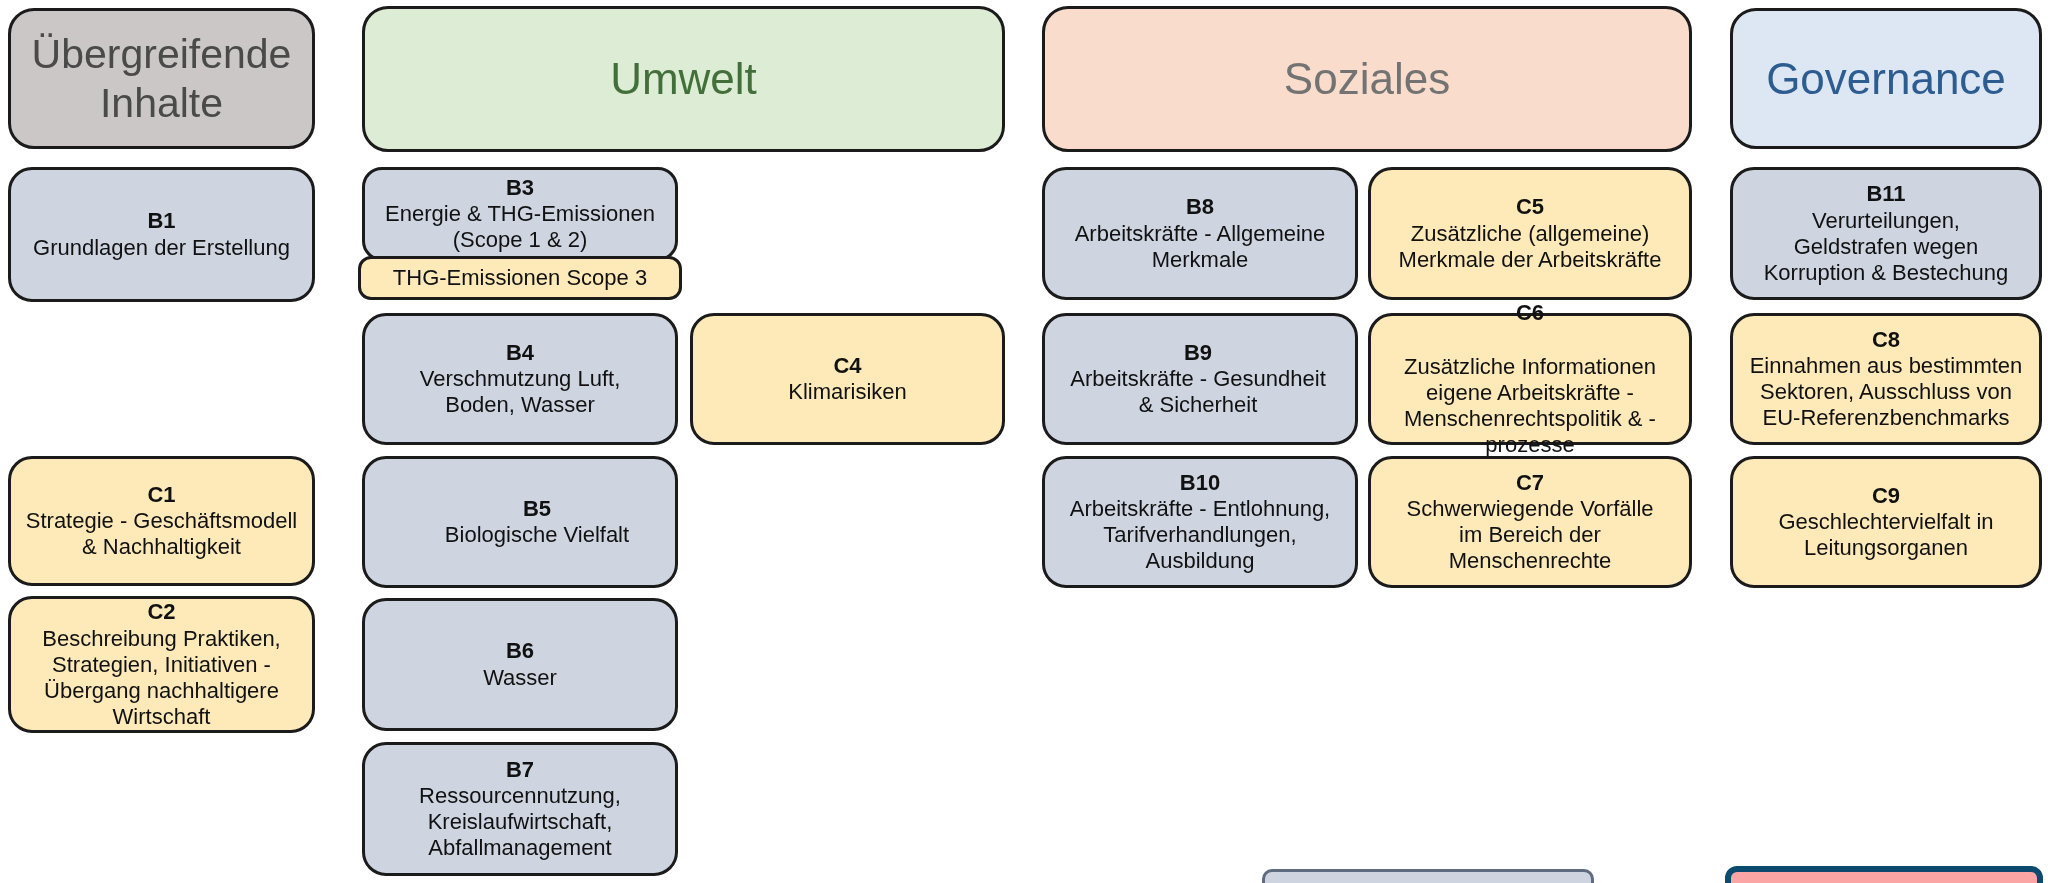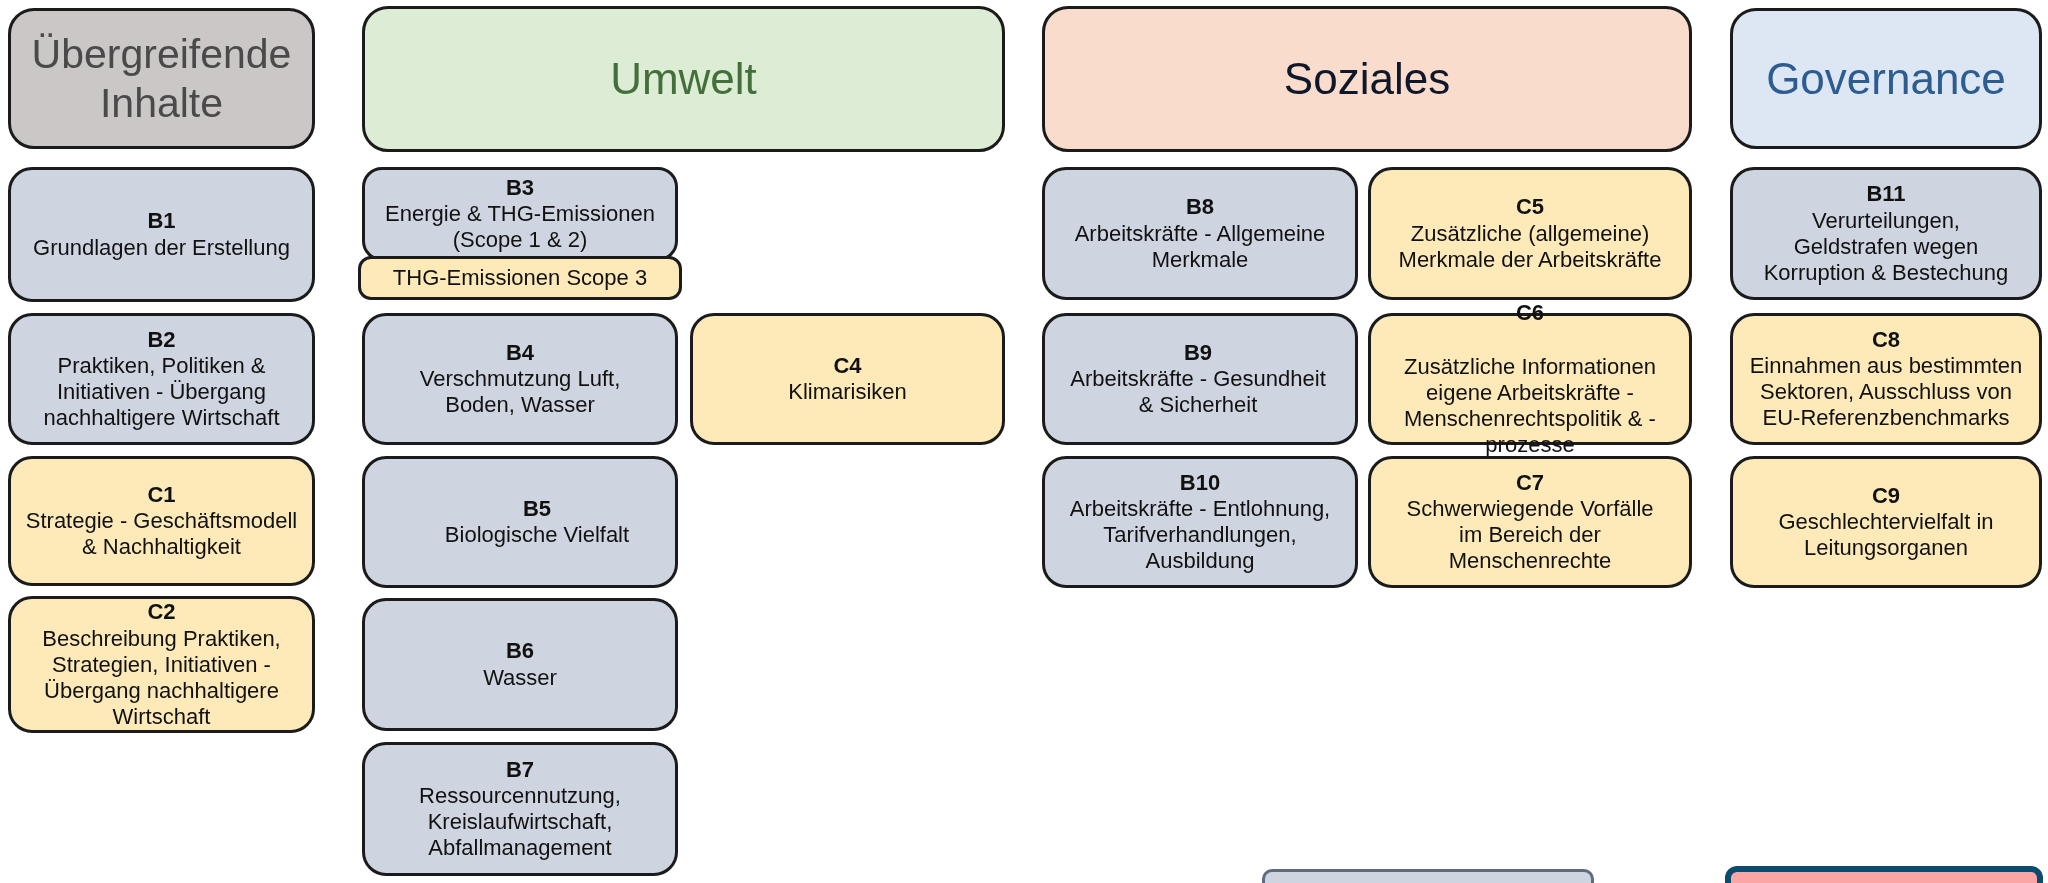--- a/index.html
+++ b/index.html
@@ -17,21 +17,21 @@
     border-radius:26px;
     display:flex;align-items:center;justify-content:center;
     text-align:center;
     white-space:pre-line;
     font-size:44px;
     line-height:1.18;
     box-sizing:border-box;
   }
   .hdr-ueber{left:8px;top:8px;width:307px;height:141px;background:#cbc7c7;color:#4a4a4a;font-size:41px;}
   .hdr-umwelt{left:362px;top:6px;width:643px;height:146px;background:#ddecd4;color:#43703a;}
-  .hdr-soziales{left:1042px;top:6px;width:650px;height:146px;background:#f9dccb;color:#0f172a;}
+  .hdr-soziales{left:1042px;top:6px;width:650px;height:146px;background:#f9dccb;color:#737373;}
   .hdr-gov{left:1730px;top:8px;width:312px;height:141px;background:#dde7f3;color:#2d5c91;}
 
   .box{
     position:absolute;
     border:3px solid #1b1b1b;
     border-radius:24px;
     display:flex;flex-direction:column;align-items:center;justify-content:center;
     text-align:center;
     box-sizing:border-box;
     padding:4px 10px;
@@ -102,26 +102,20 @@
   <div class="hdr hdr-ueber">Übergreifende
 Inhalte</div>
   <div class="hdr hdr-umwelt">Umwelt</div>
   <div class="hdr hdr-soziales">Soziales</div>
   <div class="hdr hdr-gov">Governance</div>
 
   <div class="box basis pos-b1">
     <span class="code">B1</span>
     <span class="title">Grundlagen der Erstellung</span>
   </div>
-  <div class="box basis pos-b2">
-    <span class="code">B2</span>
-    <span class="title">Praktiken, Politiken &amp;
-Initiativen - Übergang
-nachhaltigere Wirtschaft</span>
-  </div>
   <div class="box umfassend pos-c1">
     <span class="code">C1</span>
     <span class="title">Strategie - Geschäftsmodell
 &amp; Nachhaltigkeit</span>
   </div>
   <div class="box umfassend pos-c2">
     <span class="code">C2</span>
     <span class="title">Beschreibung Praktiken,
 Strategien, Initiativen -
 Übergang nachhaltigere

